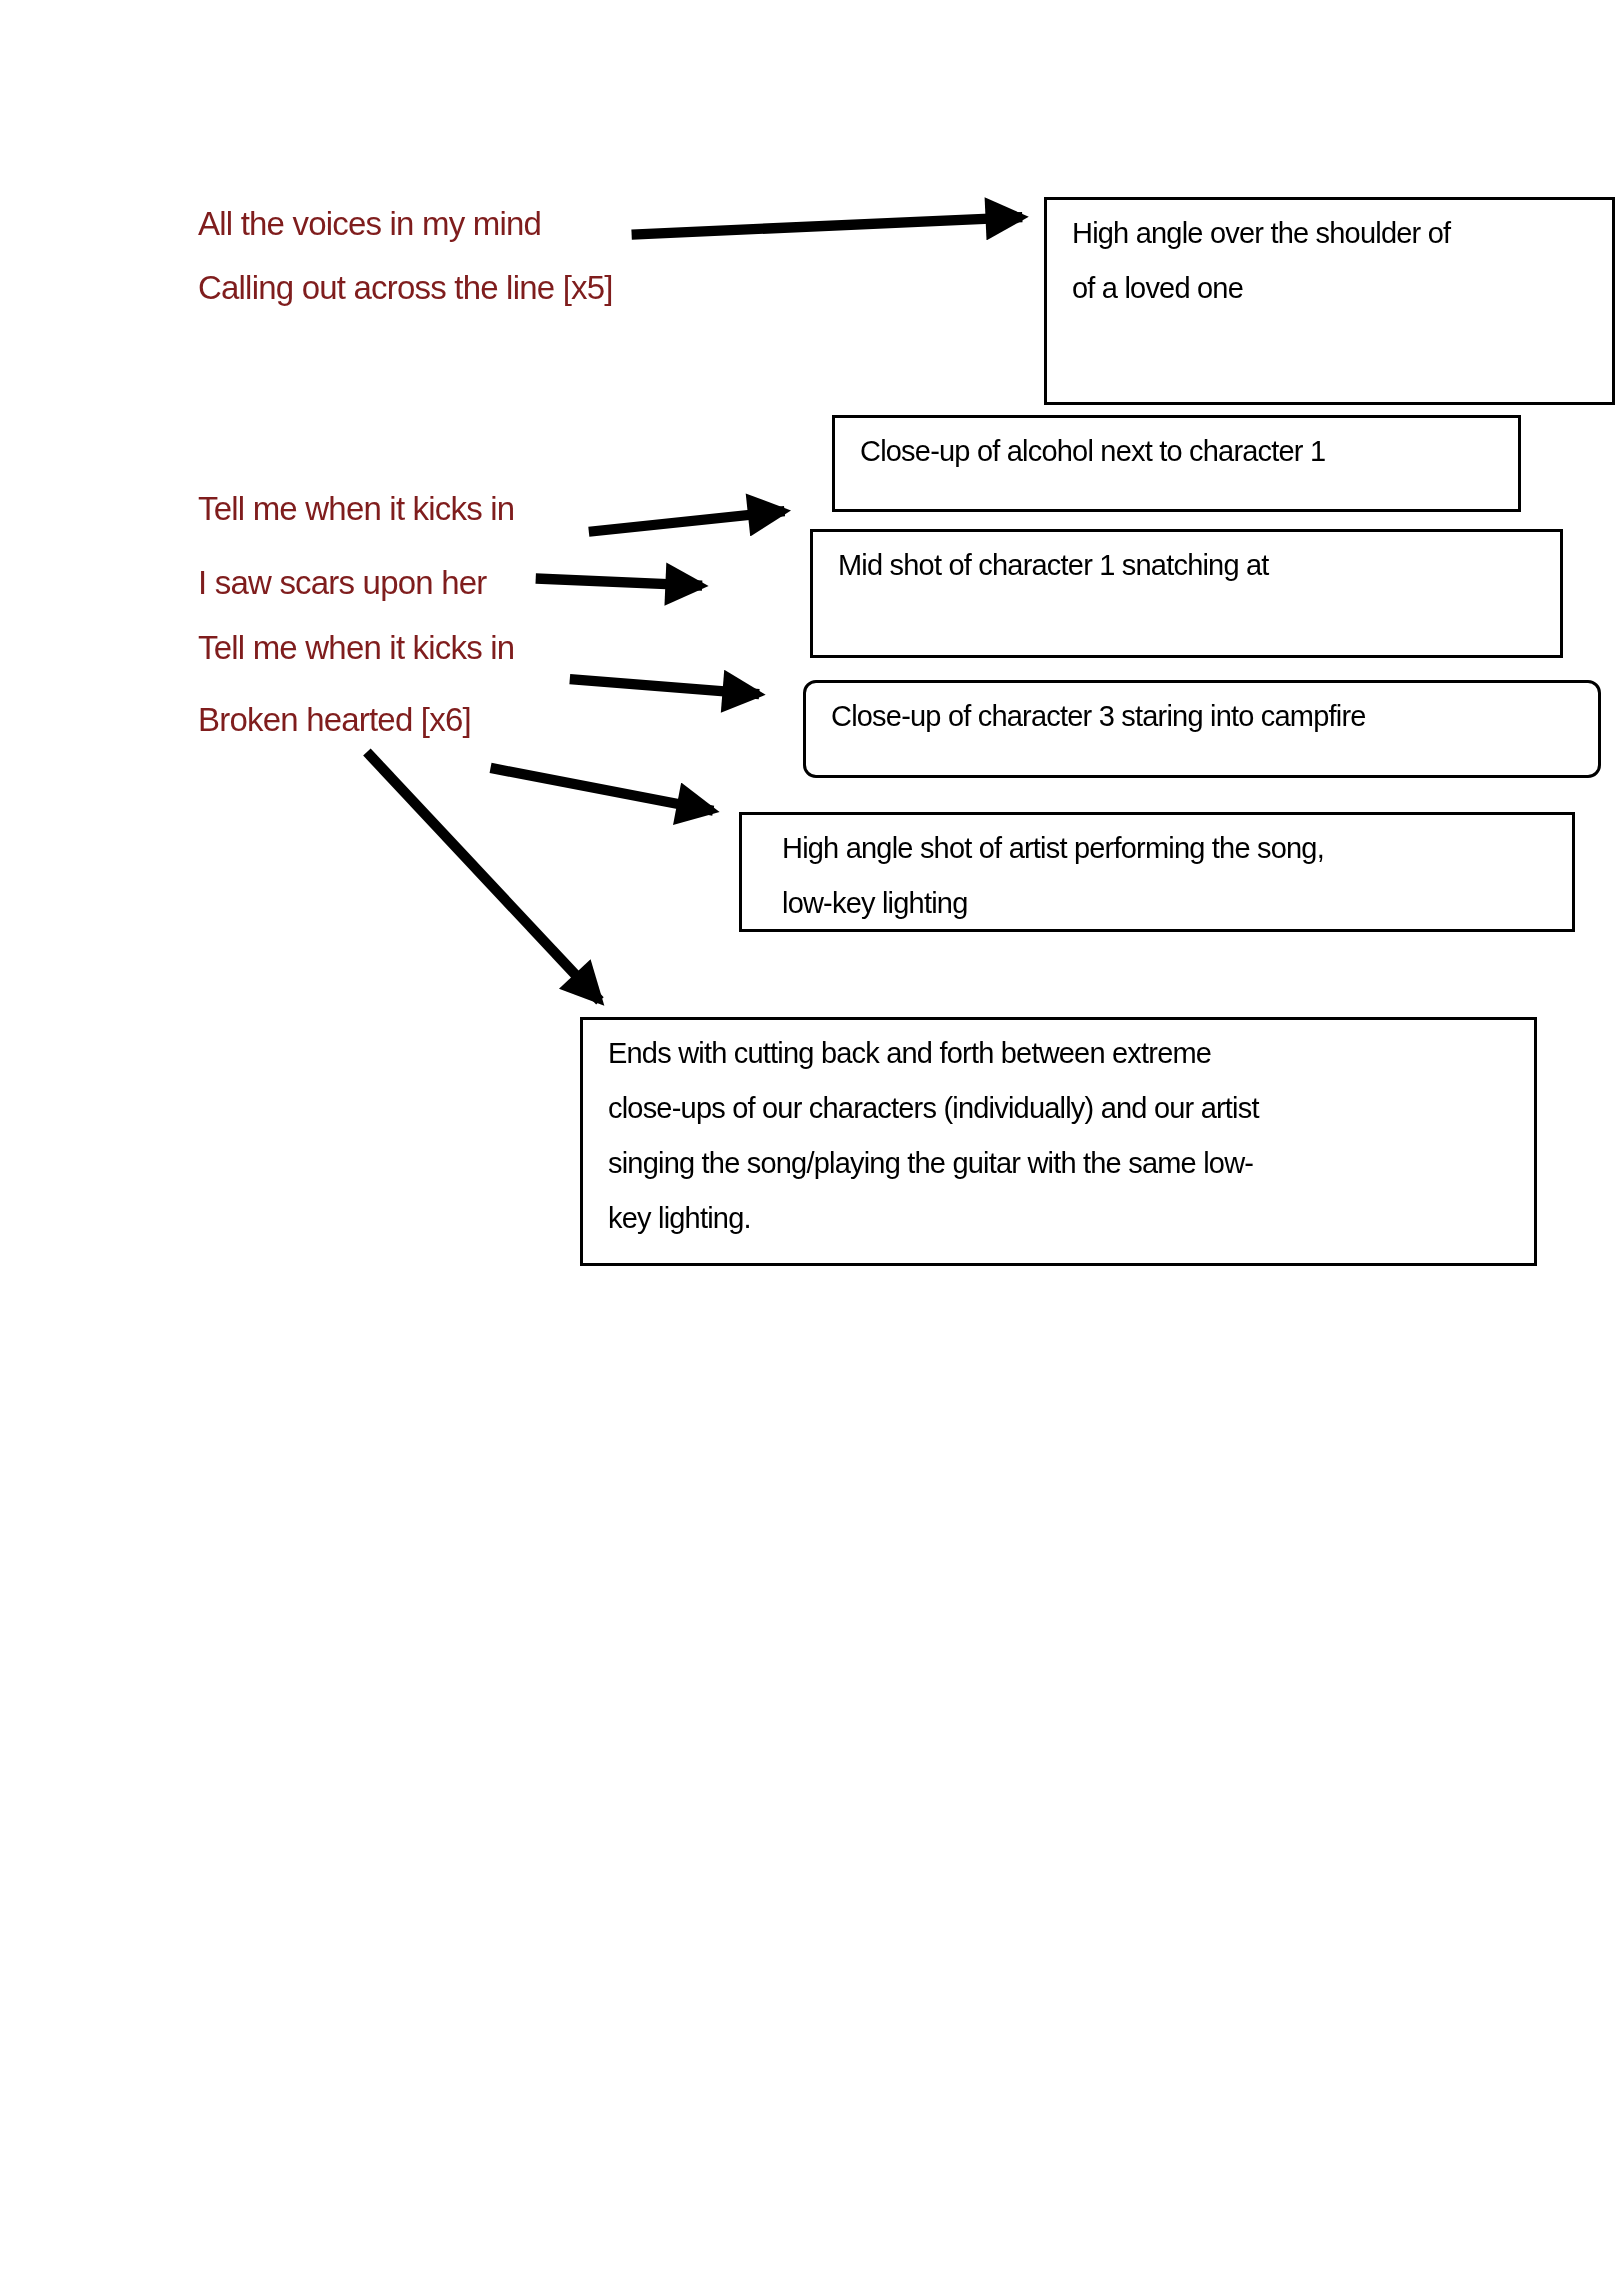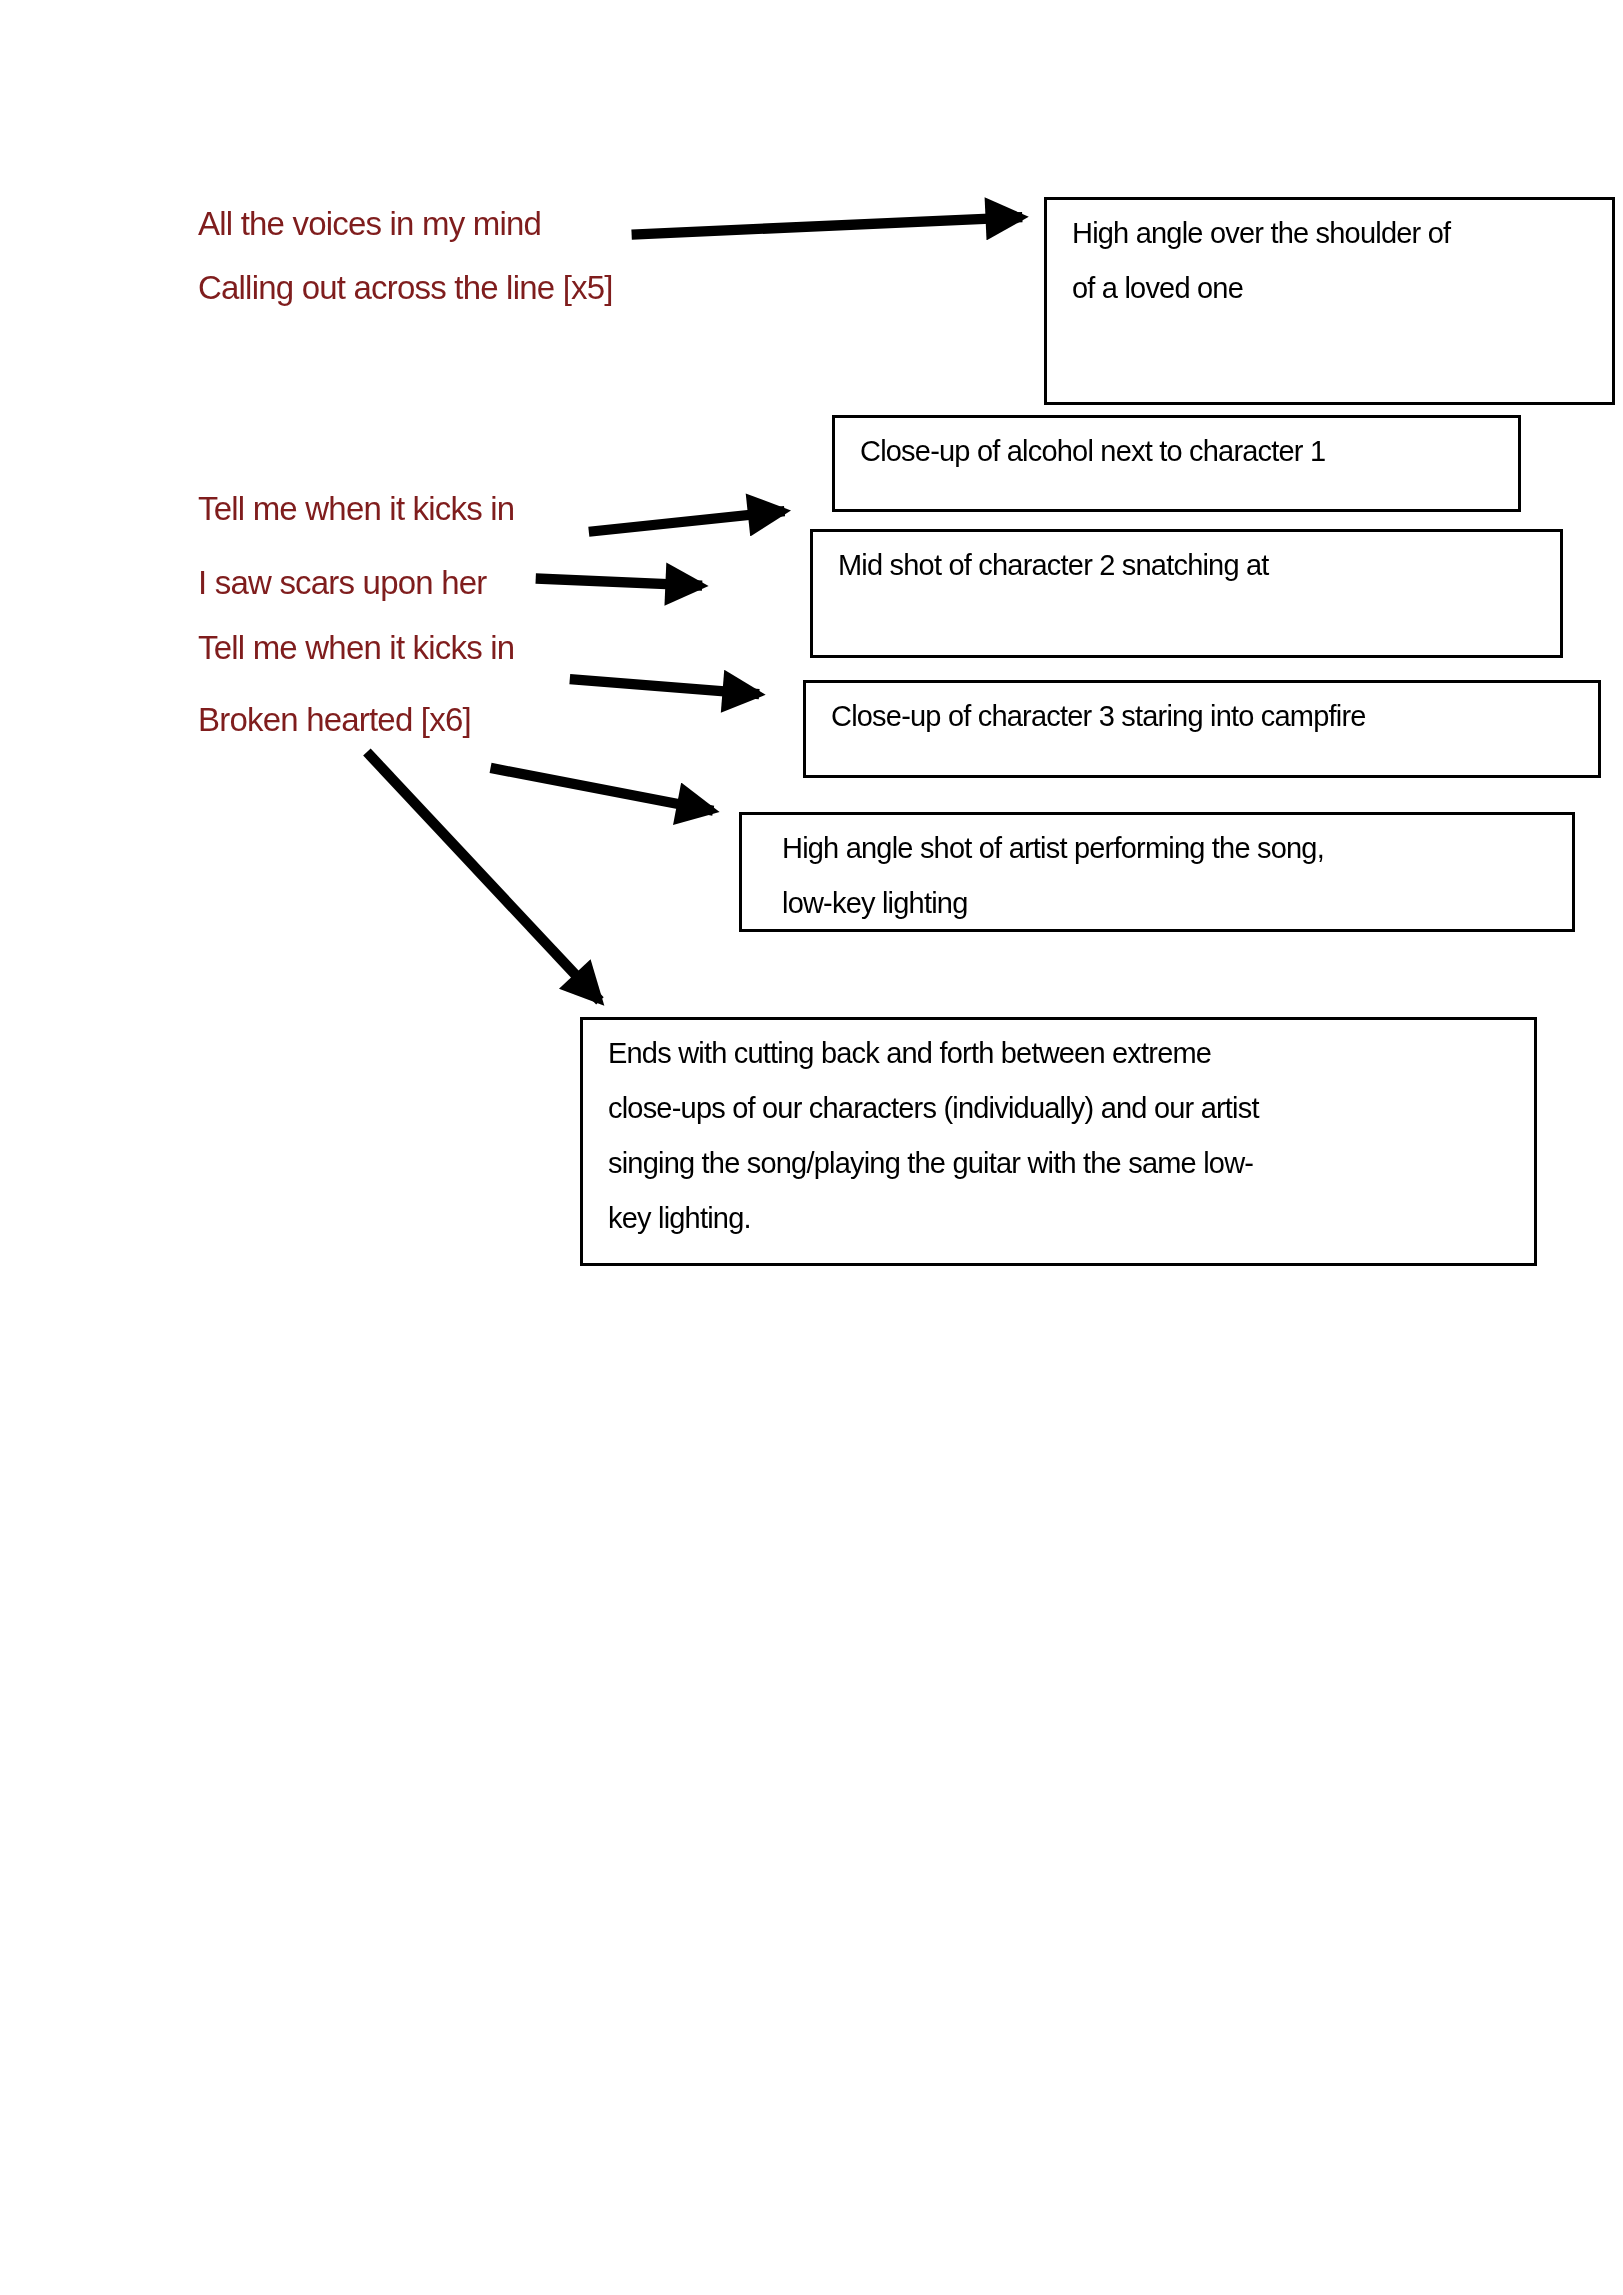--- a/index.html
+++ b/index.html
@@ -70,24 +70,24 @@
   <div class="shot-box" style="left:1044px; top:197px; width:571px; height:208px;">
     <div class="shot-line">High angle over the shoulder of</div>
     <div class="shot-line">of a loved one</div>
   </div>
 
   <div class="shot-box" style="left:832px; top:415px; width:689px; height:97px;">
     <div class="shot-line">Close-up of alcohol next to character 1</div>
   </div>
 
   <div class="shot-box" style="left:810px; top:529px; width:753px; height:129px;">
-    <div class="shot-line">Mid shot of character 2 snatching at</div>
+    <div class="shot-line">Mid shot of character 1 snatching at</div>
   </div>
 
-  <div class="shot-box" style="left:803px; top:680px; width:798px; height:98px;">
+  <div class="shot-box" style="left:803px; top:680px; width:798px; height:98px;border-radius:13px;">
     <div class="shot-line">Close-up of character 3 staring into campfire</div>
   </div>
 
   <div class="shot-box" style="left:739px; top:812px; width:836px; height:120px;padding-left:40px;">
     <div class="shot-line">High angle shot of artist performing the song,</div>
     <div class="shot-line">low-key lighting</div>
   </div>
 
   <div class="shot-box" style="left:580px; top:1017px; width:957px; height:249px;">
     <div class="shot-line">Ends with cutting back and forth between extreme</div>

